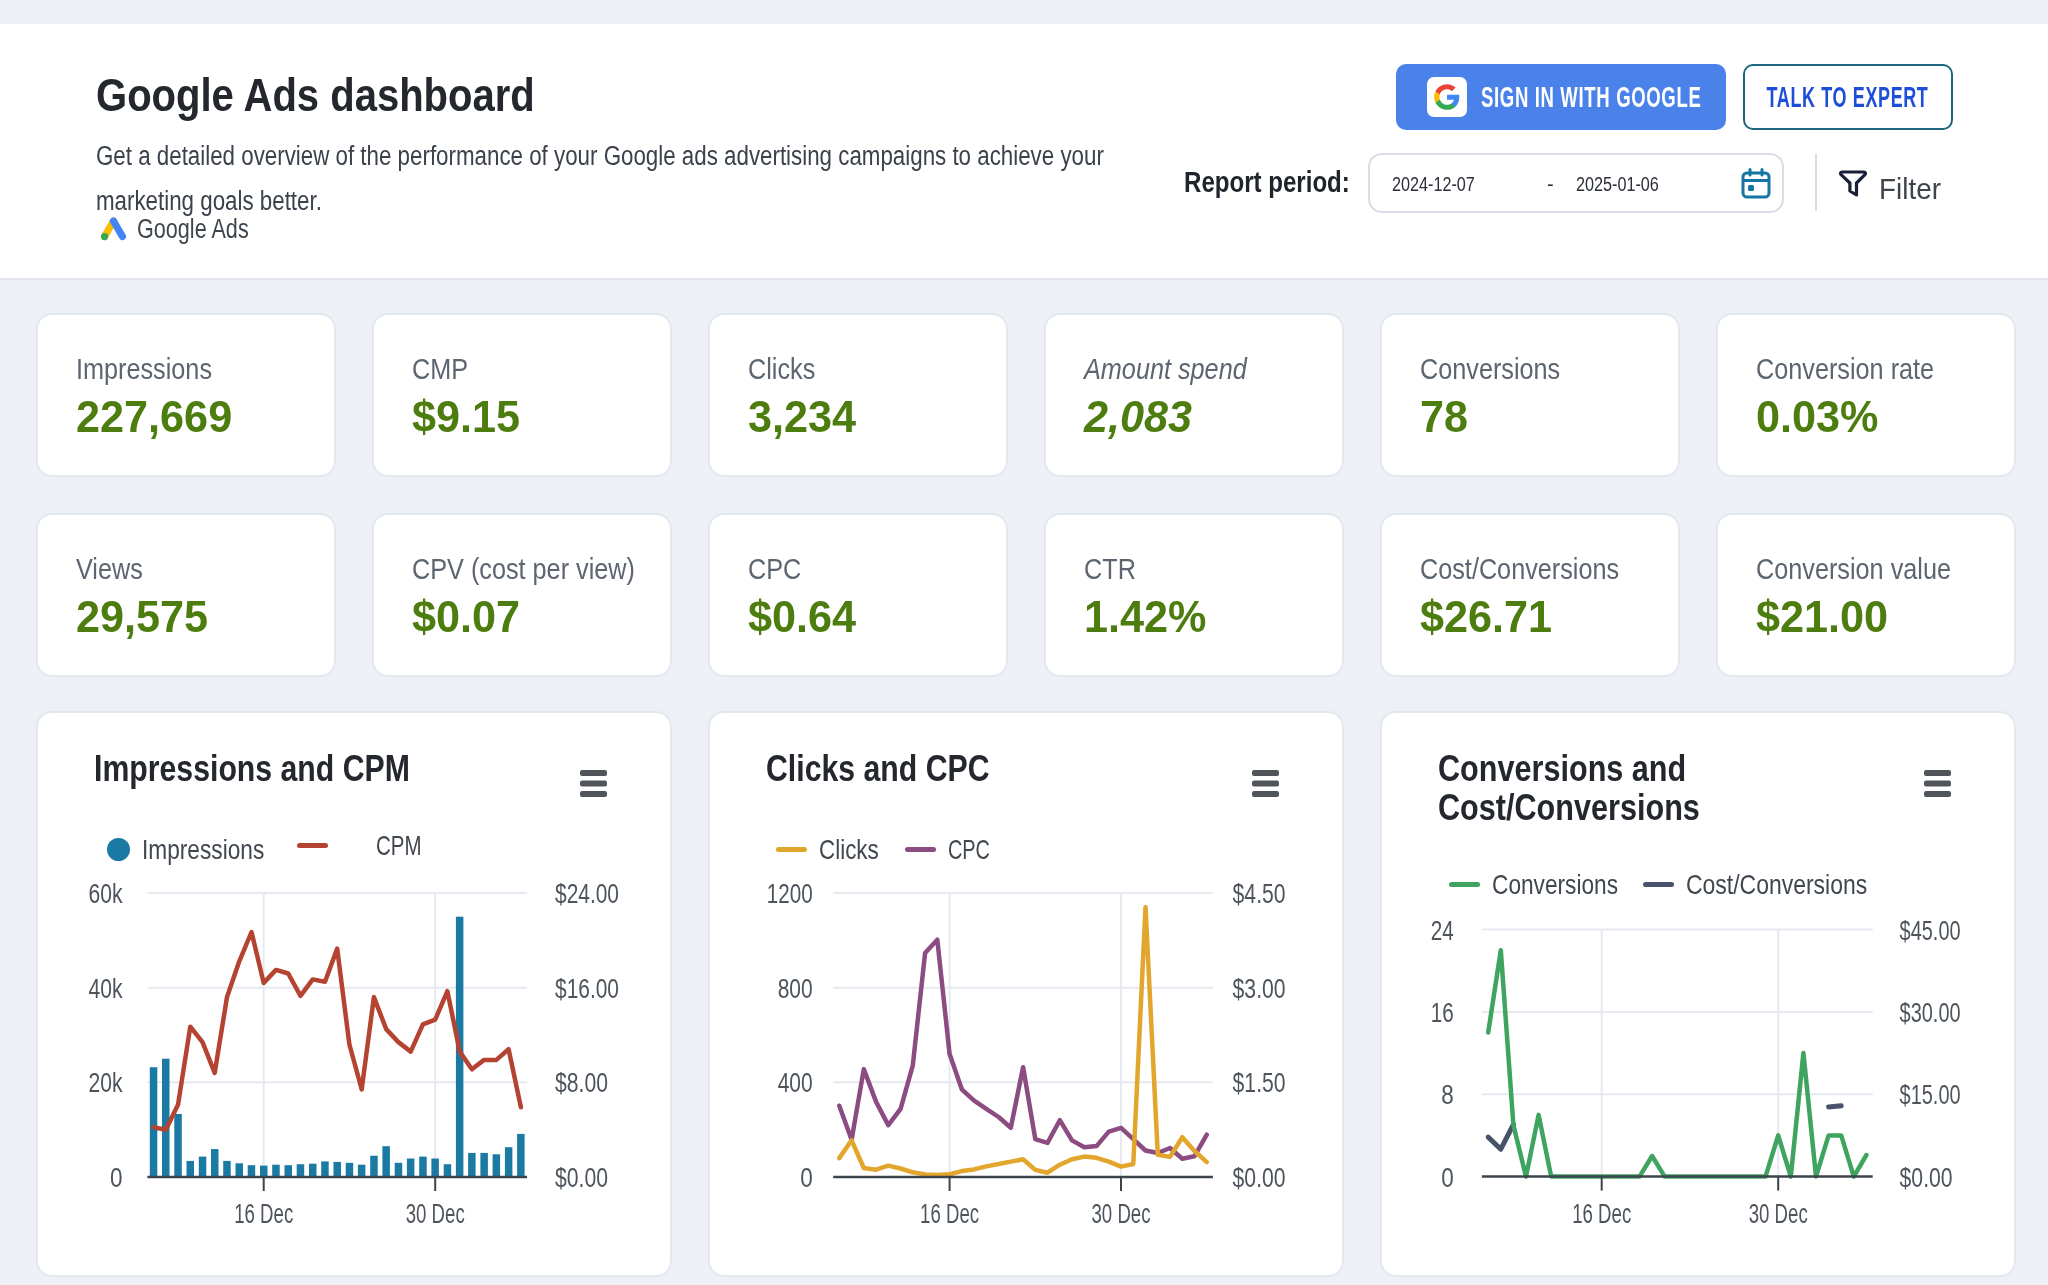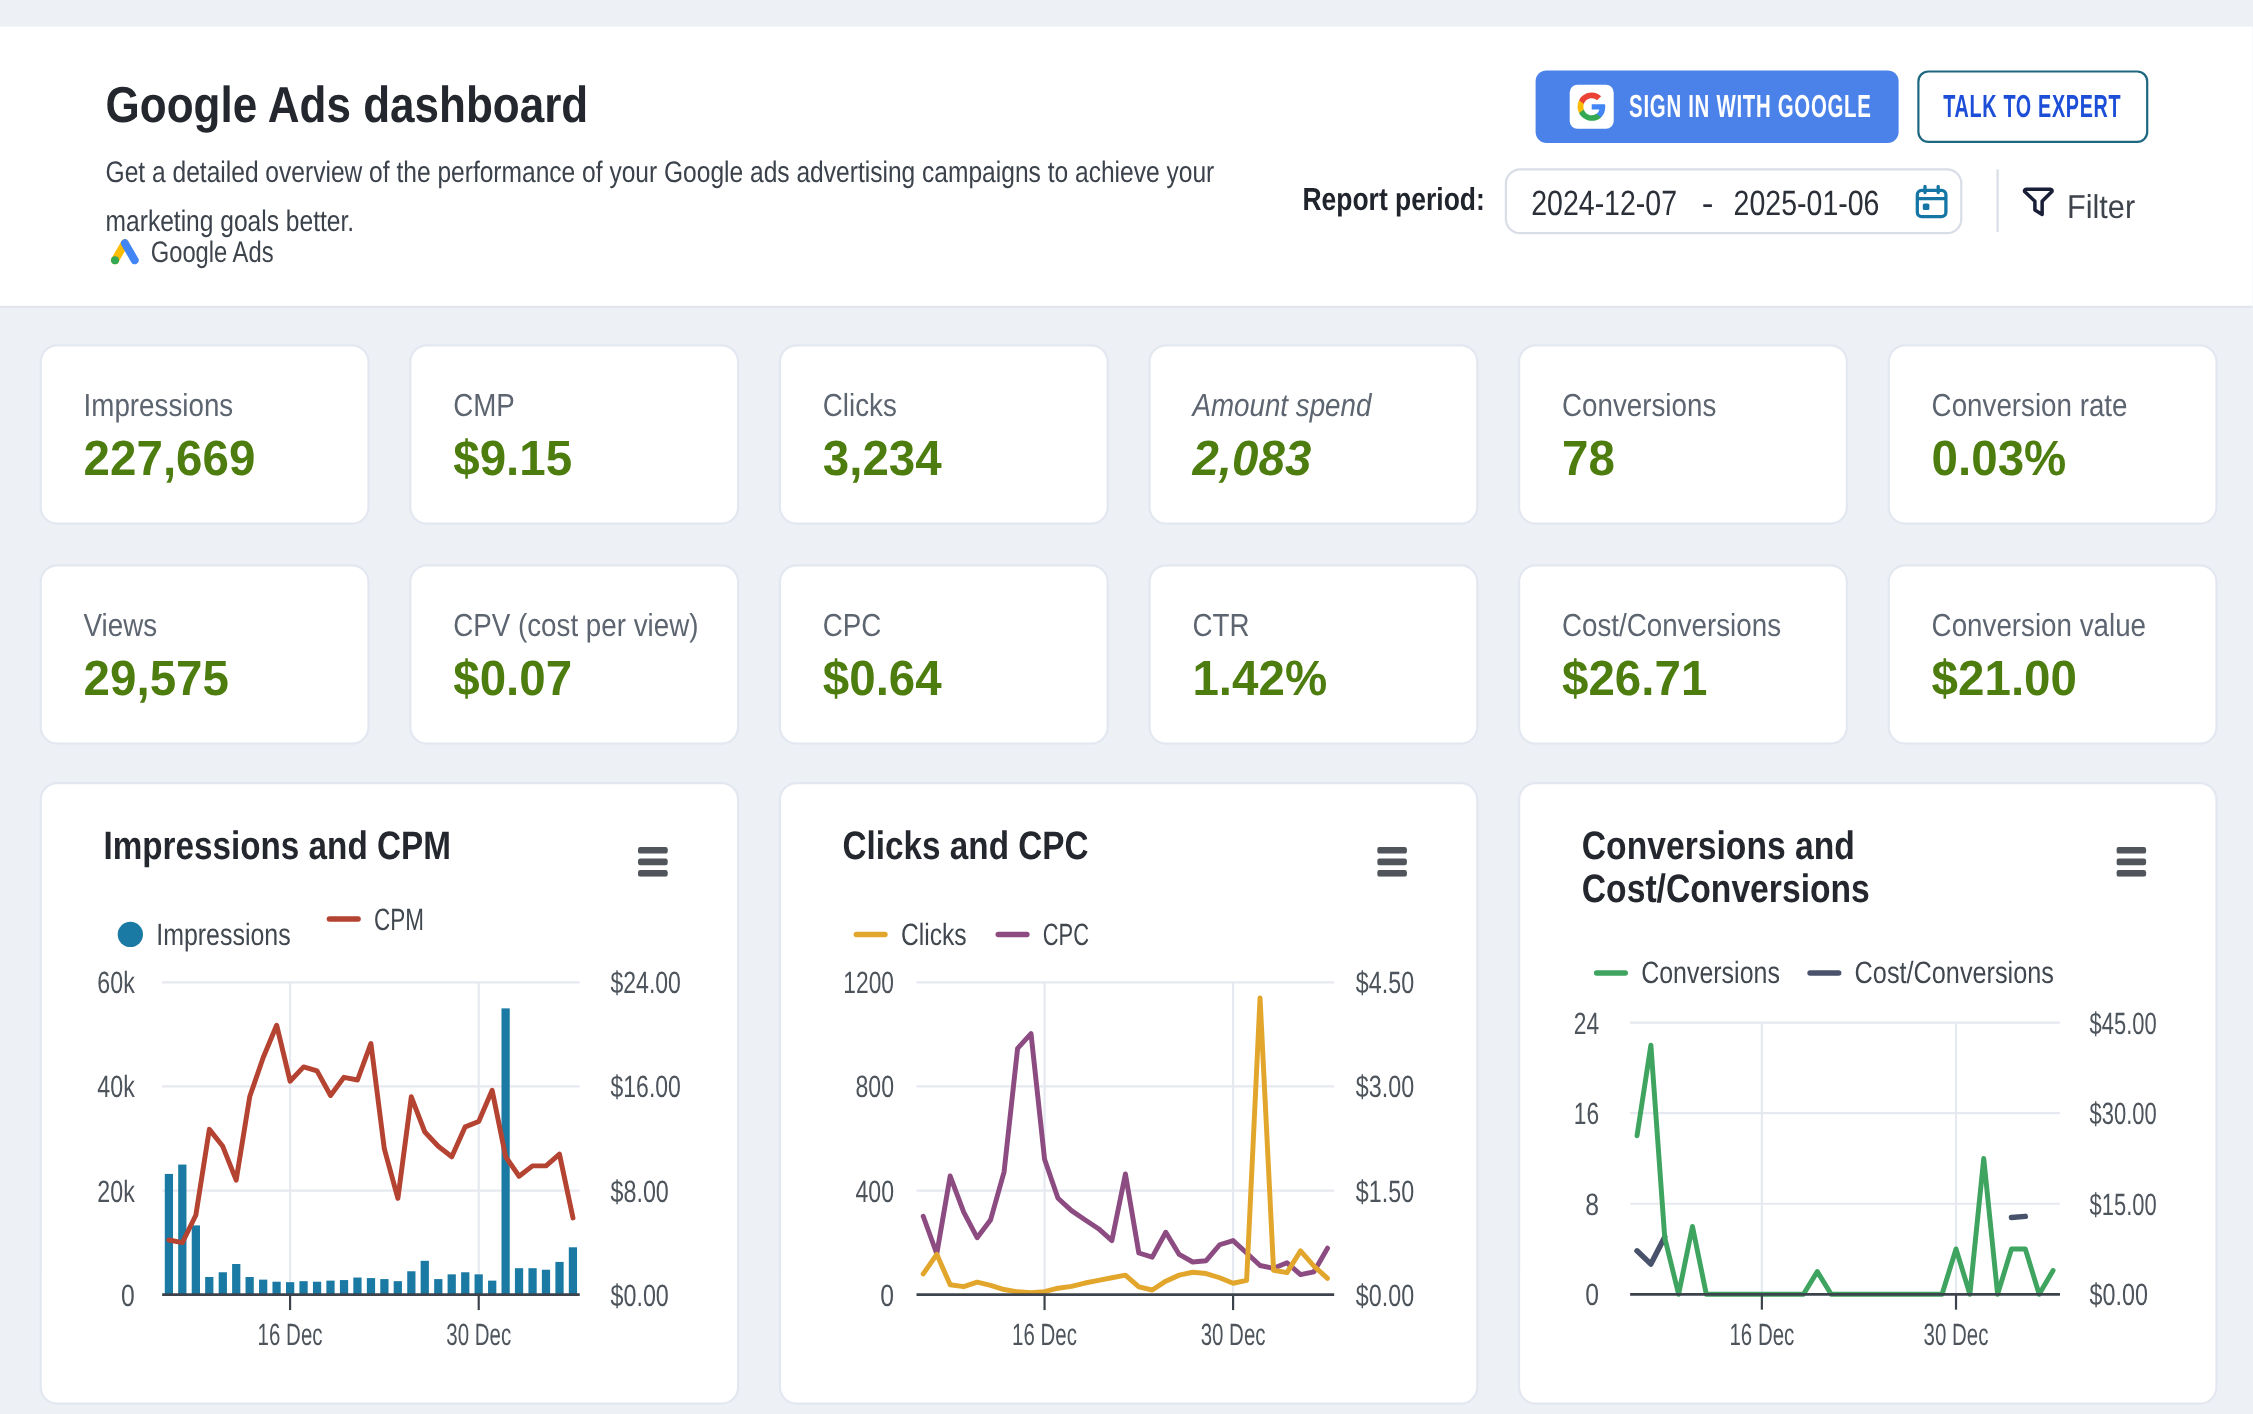--- a/index.html
+++ b/index.html
@@ -9,21 +9,21 @@
 .header { position:absolute; left:0; top:0; width:2048px; height:256px; background:#fff; border-bottom:2px solid #e2e6ec; }
 .h1 { position:absolute; left:96px; top:48px; font-size:46px; line-height:46px; font-weight:bold; color:#24282e; }
 .desc { position:absolute; left:96px; top:110px; font-size:27px; line-height:45px; color:#3b424b; }
 .adslogo { position:absolute; left:100px; top:193px; }
 .adstext { position:absolute; left:137px; top:192px; font-size:27px; line-height:27px; color:#3f454d; }
 .btn-blue { position:absolute; left:1396px; top:40px; width:330px; height:66px; background:#4b82ea; border-radius:10px; }
 .gtile { position:absolute; left:31px; top:13px; width:40px; height:40px; background:#fff; border-radius:7px; display:flex; align-items:center; justify-content:center; }
 .btxt { position:absolute; left:85px; top:0; height:66px; line-height:66px; color:#fff; font-weight:bold; font-size:29px; letter-spacing:1px; }
 .btn-out { position:absolute; left:1743px; top:40px; width:210px; height:66px; border:2.5px solid #1d6880; border-radius:10px; color:#1d4ed8; font-weight:bold; font-size:29px; letter-spacing:1px; display:flex; align-items:center; justify-content:center; background:#fff; }
 .rp-label { position:absolute; left:1184px; top:144px; font-size:29px; line-height:29px; font-weight:bold; color:#20242c; }
-.datebox { position:absolute; left:1368px; top:129px; width:416px; height:60px; background:#fff; border:2px solid #d8dde6; border-radius:14px; font-size:32px; color:#2a2f38; }
+.datebox { position:absolute; left:1368px; top:129px; width:416px; height:60px; background:#fff; border:2px solid #d8dde6; border-radius:14px; font-size:20px; color:#2a2f38; }
 .datebox .d1 { position:absolute; left:22px; top:13px; line-height:32px; }
 .datebox .dd { position:absolute; left:177px; top:13px; line-height:32px; }
 .datebox .d2 { position:absolute; left:206px; top:13px; line-height:32px; }
 .datebox .dcal { position:absolute; left:371px; top:13px; }
 .vsep { position:absolute; left:1815px; top:130px; width:2px; height:57px; background:#d8dde6; }
 .f-icon { position:absolute; left:1838px; top:145px; }
 .f-text { position:absolute; left:1879px; top:150px; font-size:30px; line-height:30px; font-weight:500; color:#3f444c; }
 .stat { position:absolute; width:300px; height:164px; background:#fff; border:2px solid #e3e7f0; border-radius:16px; }
 .stat-l { position:absolute; left:38px; top:40px; font-size:29px; line-height:29px; color:#5d6570; white-space:nowrap; }
 .stat-v { position:absolute; left:38px; top:79px; font-size:45px; line-height:45px; font-weight:bold; color:#4d7c0f; }
@@ -134,21 +134,21 @@
           <g fill="#50555b">
             <rect x="0" y="1" width="27" height="6" rx="2"></rect>
             <rect x="0" y="11.5" width="27" height="6" rx="2"></rect>
             <rect x="0" y="22" width="27" height="6" rx="2"></rect>
           </g>
         </svg></div>
 <div class="lg" style="left:69px;top:122px;">
         <span class="lg-c" style="background:#1b7aa3"></span>
         <span class="lg-t cx" style="transform:scaleX(0.81)">Impressions</span>
       </div>
-<div class="lg" style="left:259px;top:108px;">
+<div class="lg" style="left:259px;top:118px;gap:36px;">
         <span class="lg-l" style="background:#b54332"></span>
         <span class="lg-t cx" style="transform:scaleX(0.73)">CPM</span>
       </div>
 <svg width="636" height="566" viewBox="0 0 636 566" style="position:absolute;left:0;top:0;" font-family="Liberation Sans, sans-serif">
         <line x1="109.4" y1="180.0" x2="489.0" y2="180.0" stroke="#e6e9f0" stroke-width="2"></line>
 <line x1="109.4" y1="274.7" x2="489.0" y2="274.7" stroke="#e6e9f0" stroke-width="2"></line>
 <line x1="109.4" y1="369.3" x2="489.0" y2="369.3" stroke="#e6e9f0" stroke-width="2"></line>
 <line x1="225.7" y1="180.0" x2="225.7" y2="464.0" stroke="#e6e9f0" stroke-width="2"></line>
 <line x1="397.2" y1="180.0" x2="397.2" y2="464.0" stroke="#e6e9f0" stroke-width="2"></line>
 <rect x="111.8" y="354.2" width="7.5" height="109.8" fill="#1b7aa3"></rect>

